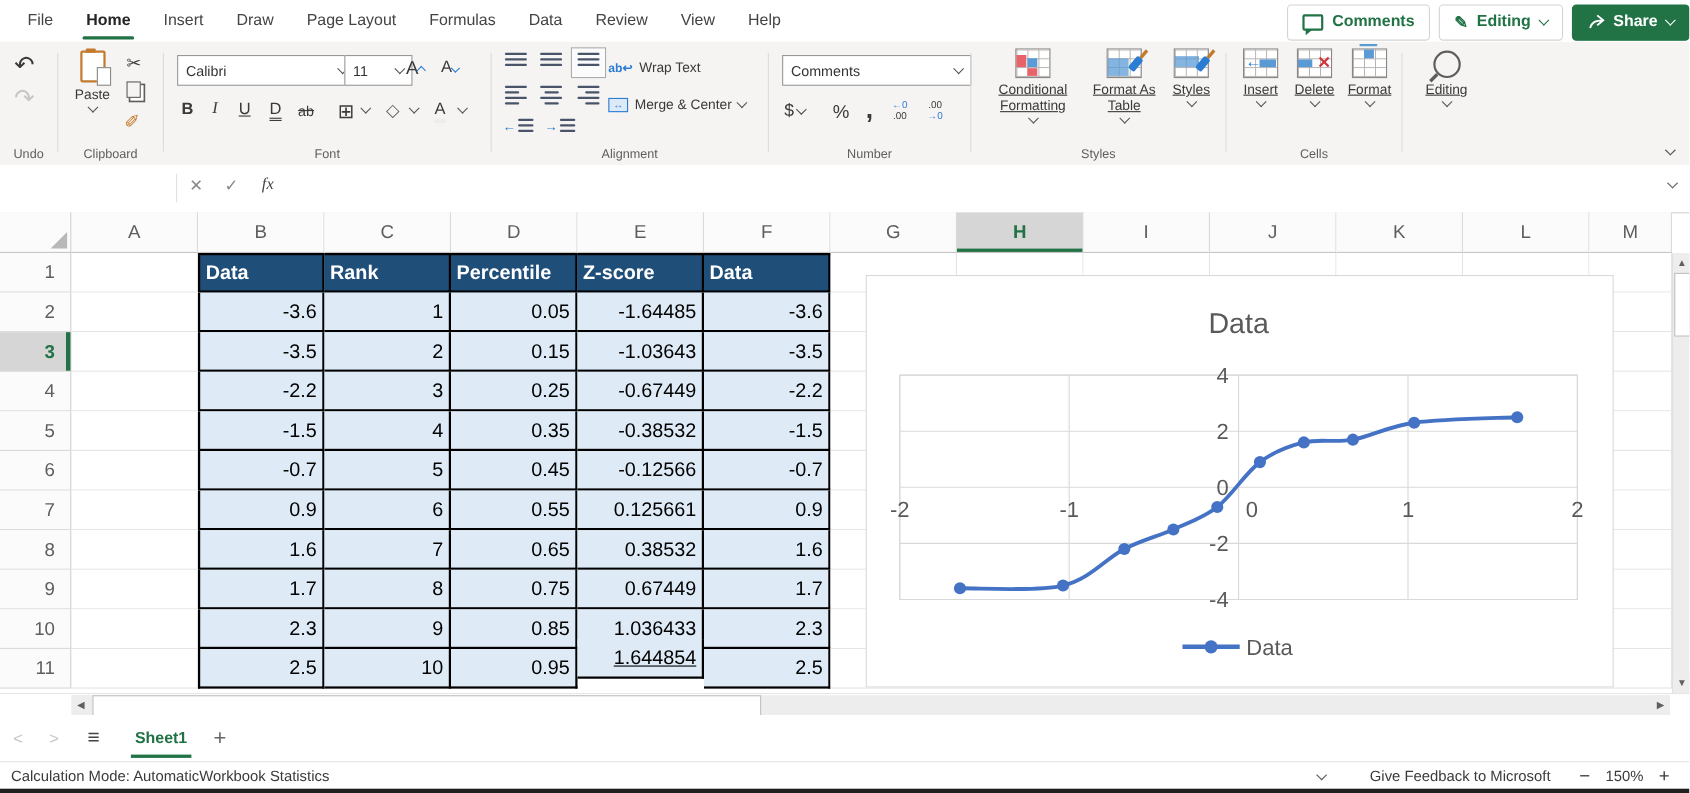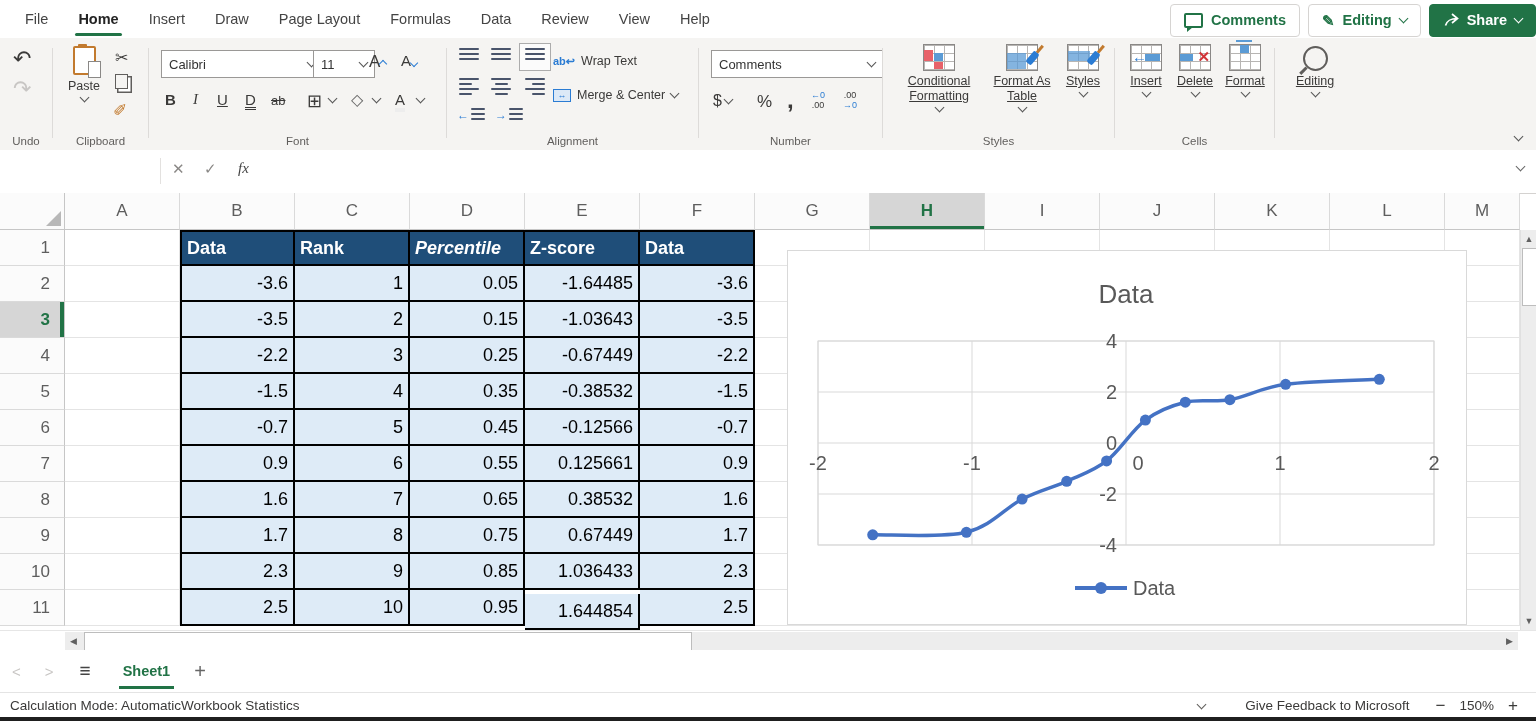--- a/index.html
+++ b/index.html
@@ -386,21 +386,21 @@
       <div class="colhdr sel" style="left: 870px; top: 0px; width: 115px; height: 37px;">H</div>
       <div class="colhdr" style="left: 985px; top: 0px; width: 115px; height: 37px;">I</div>
       <div class="colhdr" style="left: 1100px; top: 0px; width: 115px; height: 37px;">J</div>
       <div class="colhdr" style="left: 1215px; top: 0px; width: 115px; height: 37px;">K</div>
       <div class="colhdr" style="left: 1330px; top: 0px; width: 115px; height: 37px;">L</div>
       <div class="colhdr" style="left: 1445px; top: 0px; width: 75px; height: 37px;">M</div>
       <div class="rowhdr" style="left: 0px; top: 37px; width: 65px; height: 36px;">1</div>
       <div class="cell" style="left: 65px; top: 37px; width: 115px; height: 36px;"></div>
       <div class="cell thead" style="left: 180px; top: 37px; width: 115px; height: 36px; border-width: 2px; border-style: solid; border-color: rgb(0, 0, 0);">Data</div>
       <div class="cell thead" style="left: 295px; top: 37px; width: 115px; height: 36px; border-right: 2px solid rgb(0, 0, 0); border-bottom: 2px solid rgb(0, 0, 0); border-top: 2px solid rgb(0, 0, 0);">Rank</div>
-      <div class="cell thead" style="left: 410px; top: 37px; width: 115px; height: 36px; border-right: 2px solid rgb(0, 0, 0); border-bottom: 2px solid rgb(0, 0, 0); border-top: 2px solid rgb(0, 0, 0); font-style: italic;">Percentile</div>
+      <div class="cell thead" style="left: 410px; top: 37px; width: 115px; height: 36px; border-right: 2px solid rgb(0, 0, 0); border-bottom: 2px solid rgb(0, 0, 0); border-top: 2px solid rgb(0, 0, 0);">Percentile</div>
       <div class="cell thead" style="left: 525px; top: 37px; width: 115px; height: 36px; border-right: 2px solid rgb(0, 0, 0); border-bottom: 2px solid rgb(0, 0, 0); border-top: 2px solid rgb(0, 0, 0);">Z-score</div>
       <div class="cell thead" style="left: 640px; top: 37px; width: 115px; height: 36px; border-right: 2px solid rgb(0, 0, 0); border-bottom: 2px solid rgb(0, 0, 0); border-top: 2px solid rgb(0, 0, 0);">Data</div>
       <div class="cell" style="left: 755px; top: 37px; width: 115px; height: 36px;"></div>
       <div class="cell" style="left: 870px; top: 37px; width: 115px; height: 36px;"></div>
       <div class="cell" style="left: 985px; top: 37px; width: 115px; height: 36px;"></div>
       <div class="cell" style="left: 1100px; top: 37px; width: 115px; height: 36px;"></div>
       <div class="cell" style="left: 1215px; top: 37px; width: 115px; height: 36px;"></div>
       <div class="cell" style="left: 1330px; top: 37px; width: 115px; height: 36px;"></div>
       <div class="cell" style="left: 1445px; top: 37px; width: 75px; height: 36px;"></div>
       <div class="rowhdr" style="left: 0px; top: 73px; width: 65px; height: 36px;">2</div>
@@ -527,21 +527,21 @@
       <div class="cell" style="left: 985px; top: 361px; width: 115px; height: 36px;"></div>
       <div class="cell" style="left: 1100px; top: 361px; width: 115px; height: 36px;"></div>
       <div class="cell" style="left: 1215px; top: 361px; width: 115px; height: 36px;"></div>
       <div class="cell" style="left: 1330px; top: 361px; width: 115px; height: 36px;"></div>
       <div class="cell" style="left: 1445px; top: 361px; width: 75px; height: 36px;"></div>
       <div class="rowhdr" style="left: 0px; top: 397px; width: 65px; height: 36px;">11</div>
       <div class="cell" style="left: 65px; top: 397px; width: 115px; height: 36px;"></div>
       <div class="cell tdata" style="left: 180px; top: 397px; width: 115px; height: 36px; border-right: 2px solid rgb(0, 0, 0); border-bottom: 2px solid rgb(0, 0, 0); border-left: 2px solid rgb(0, 0, 0);">2.5</div>
       <div class="cell tdata" style="left: 295px; top: 397px; width: 115px; height: 36px; border-right: 2px solid rgb(0, 0, 0); border-bottom: 2px solid rgb(0, 0, 0);">10</div>
       <div class="cell tdata" style="left: 410px; top: 397px; width: 115px; height: 36px; border-right: 2px solid rgb(0, 0, 0); border-bottom: 2px solid rgb(0, 0, 0);">0.95</div>
-      <div class="cell tdata" style="left: 525px; top: 401px; width: 115px; height: 36px; border-right: 2px solid rgb(0, 0, 0); border-bottom: 2px solid rgb(0, 0, 0);">1.644854</div>
+      <div class="cell tdata" style="left: 525px; top: 388px; width: 115px; height: 36px; border-right: 2px solid rgb(0, 0, 0); border-bottom: 2px solid rgb(0, 0, 0); text-decoration: underline;">1.644854</div>
       <div class="cell tdata" style="left: 640px; top: 397px; width: 115px; height: 36px; border-right: 2px solid rgb(0, 0, 0); border-bottom: 2px solid rgb(0, 0, 0);">2.5</div>
       <div class="cell" style="left: 755px; top: 397px; width: 115px; height: 36px;"></div>
       <div class="cell" style="left: 870px; top: 397px; width: 115px; height: 36px;"></div>
       <div class="cell" style="left: 985px; top: 397px; width: 115px; height: 36px;"></div>
       <div class="cell" style="left: 1100px; top: 397px; width: 115px; height: 36px;"></div>
       <div class="cell" style="left: 1215px; top: 397px; width: 115px; height: 36px;"></div>
       <div class="cell" style="left: 1330px; top: 397px; width: 115px; height: 36px;"></div>
       <div class="cell" style="left: 1445px; top: 397px; width: 75px; height: 36px;"></div>
     </div>
 

